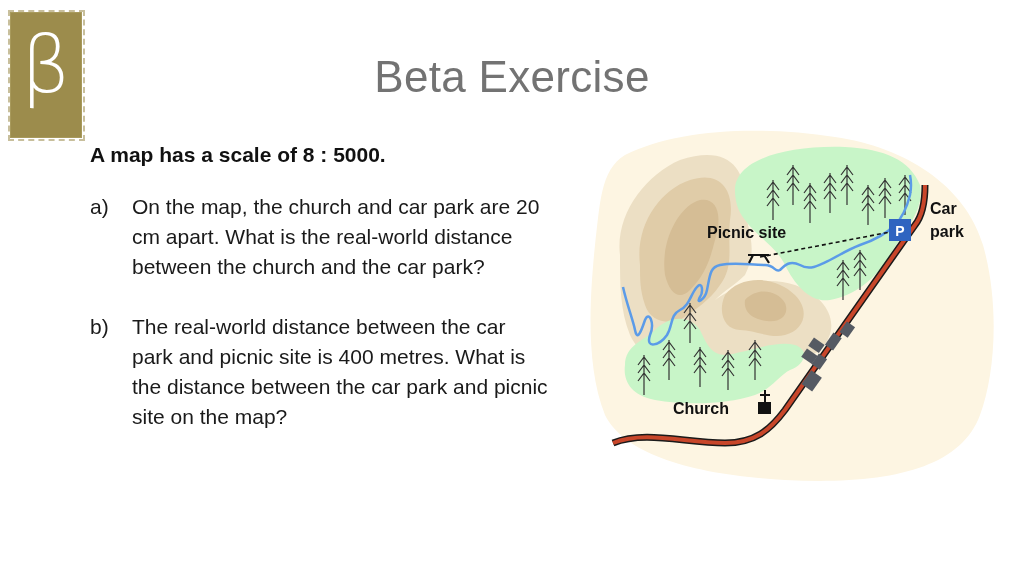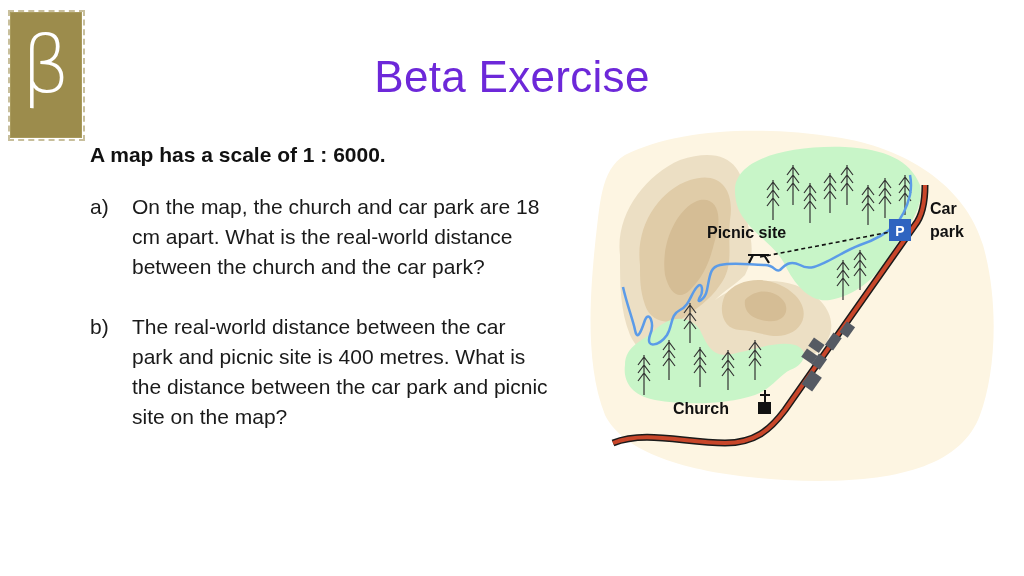--- a/index.html
+++ b/index.html
@@ -15,45 +15,45 @@
   .logo::before {
     content:""; position:absolute; inset:-2px -3px -3px -2px;
     border:2px dashed rgba(156,140,76,0.55); pointer-events:none;
   }
   .logo-glyph {
     position:absolute; left:0; right:0; top:14px; text-align:center;
     color:#ffffff; font-family:"DejaVu Sans", sans-serif; font-size:78px; font-weight:200; line-height:1;
   }
   .title {
     position:absolute; left:0; right:0; top:52px; text-align:center;
-    font-size:44px; font-weight:400; color:#6d28d9; letter-spacing:0.3px;
+    font-size:44px; font-weight:400; color:#737373; letter-spacing:0.3px;
   }
   .content { position:absolute; left:90px; top:142px; width:460px; }
   .lead { font-weight:700; font-size:21px; margin:0 0 24px 0; line-height:26px; }
   .q { display:flex; font-size:21px; line-height:30px; color:#1a1a1a; margin-bottom:30px; }
   .q-label { width:42px; flex:0 0 42px; }
   .q-text { flex:1; }
   .map { position:absolute; left:585px; top:125px; width:420px; height:360px; }
   .map svg { width:420px; height:360px; display:block; }
   .lbl { font-family:"Liberation Sans", sans-serif; font-weight:700; fill:#111; }
 </style>
 </head>
 <body>
 
 <div class="logo">
   <div class="logo-glyph">β</div>
 </div>
 
 <div class="title">Beta Exercise</div>
 
 <div class="content">
-  <p class="lead">A map has a scale of 1 : 6000.</p>
+  <p class="lead">A map has a scale of 8 : 5000.</p>
   <div class="q">
     <span class="q-label">a)</span>
-    <span class="q-text">On the map, the church and car park are 18 cm apart. What is the real-world distance between the church and the car park?</span>
+    <span class="q-text">On the map, the church and car park are 20 cm apart. What is the real-world distance between the church and the car park?</span>
   </div>
   <div class="q">
     <span class="q-label">b)</span>
     <span class="q-text">The real-world distance between the car park and picnic site is 400 metres. What is the distance between the car park and picnic site on the map?</span>
   </div>
 </div>
 
 <div class="map">
   <svg viewBox="0 0 420 360" xmlns="http://www.w3.org/2000/svg">
 

